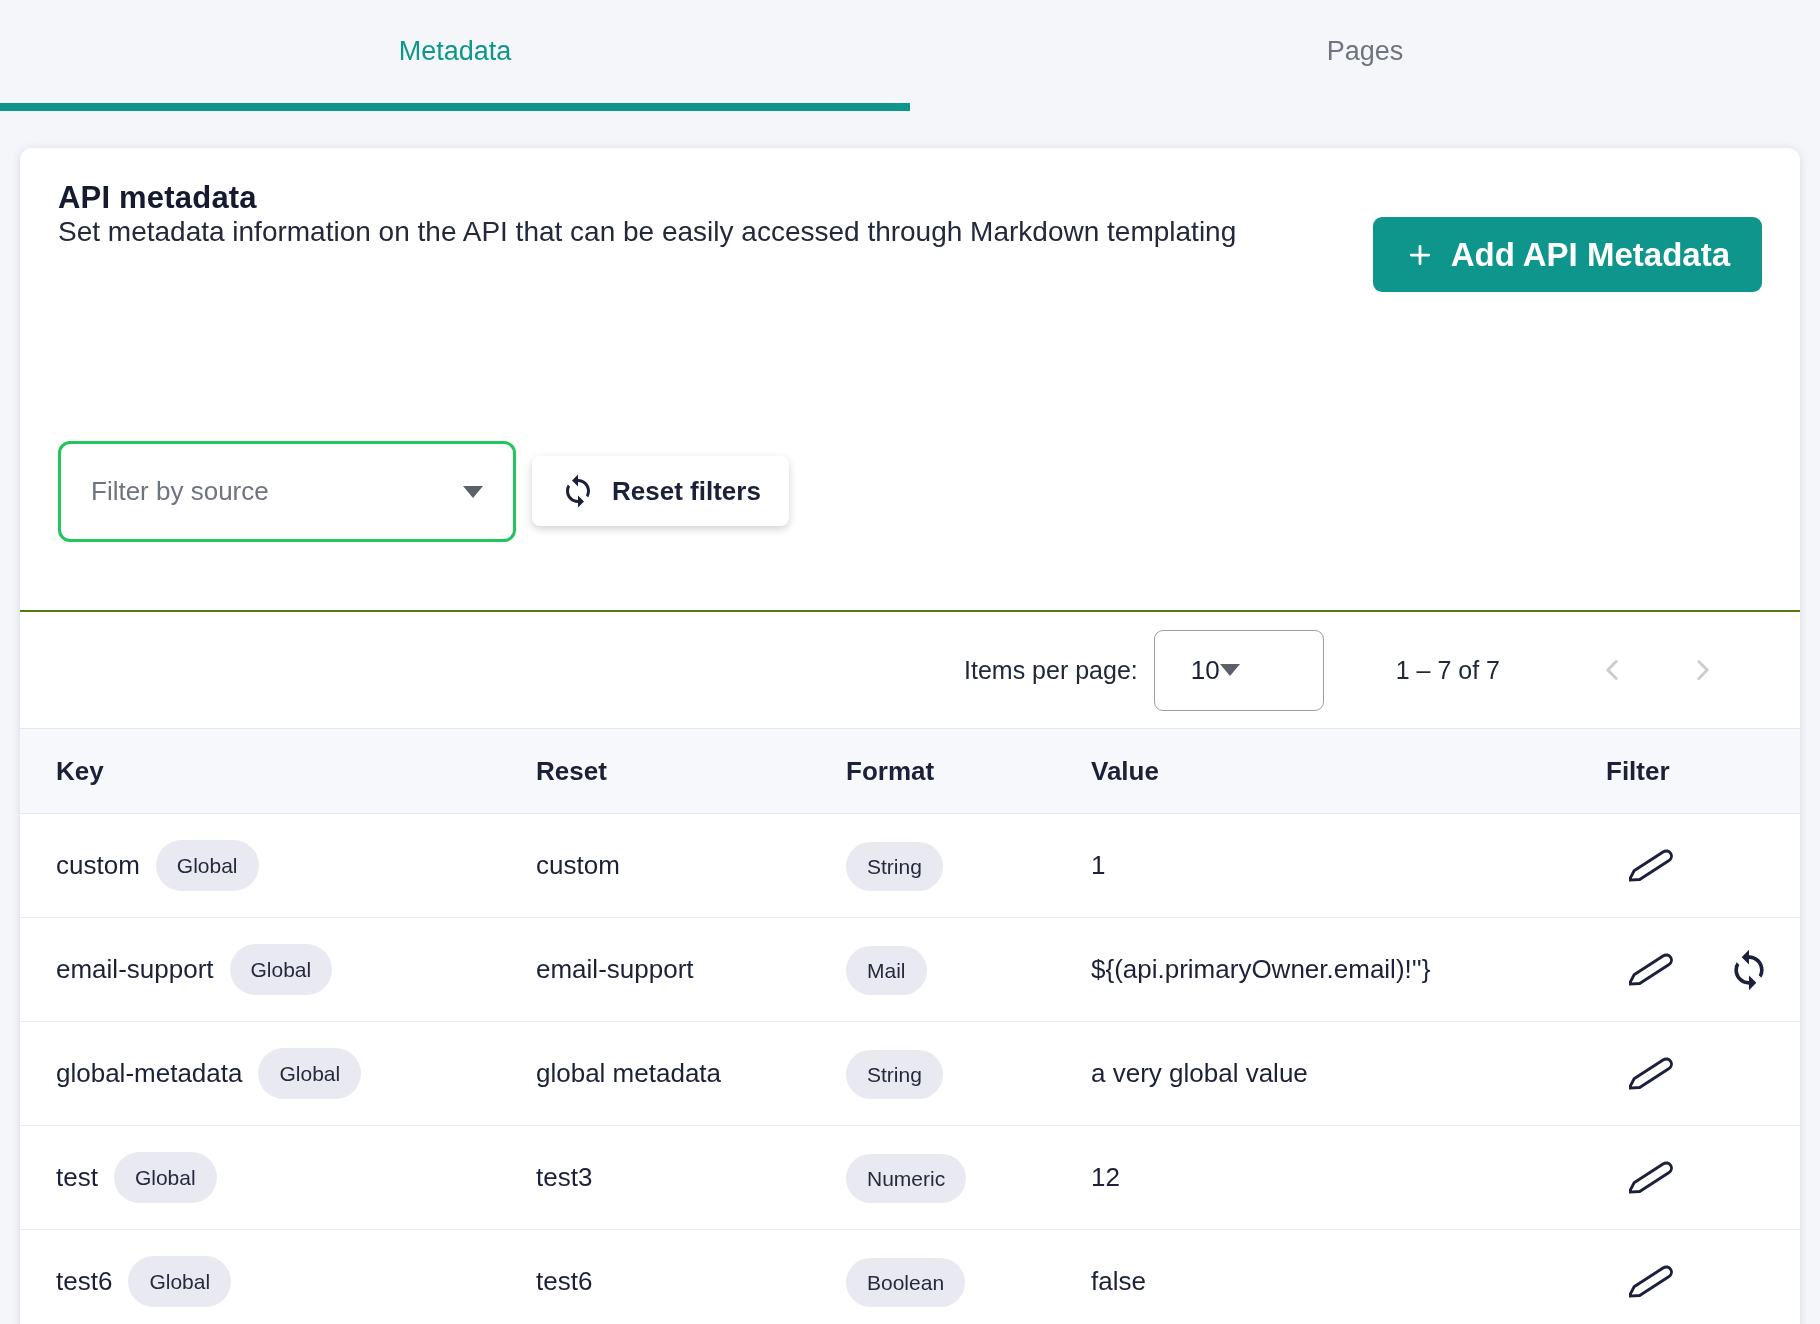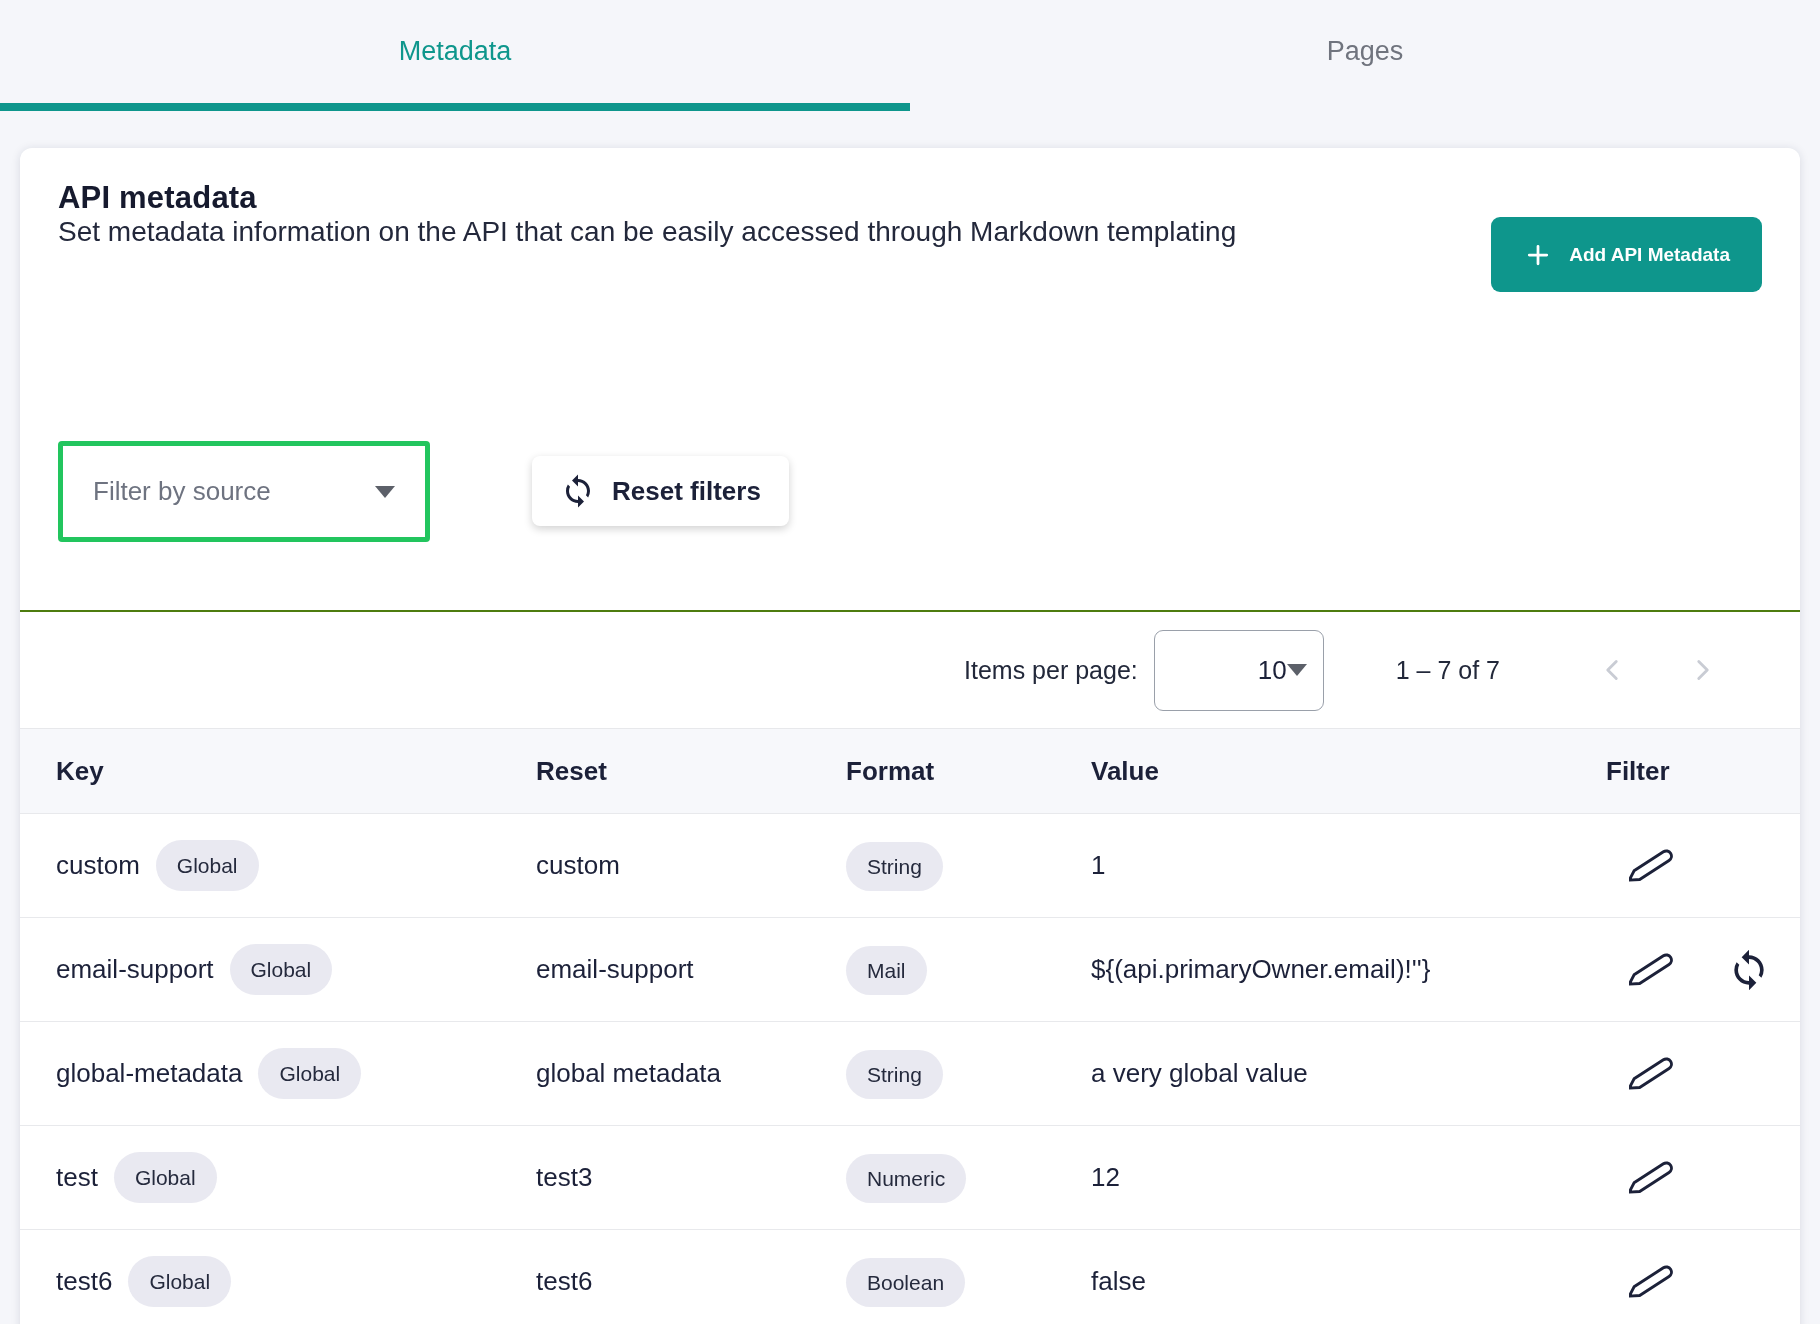--- a/index.html
+++ b/index.html
@@ -33,32 +33,32 @@
   }
   .card-header { padding: 32px 38px 0 38px; position: relative; }
   .card-title { font-size: 31px; font-weight: 700; color: #161a2e; letter-spacing: .2px; }
   .card-desc { font-size: 28px; color: #23283b; }
 
   .add-btn {
     position: absolute; top: 69px; right: 38px;
     height: 75px; padding: 0 32px;
     display: flex; align-items: center; gap: 16px;
     background: var(--accent); color: #ffffff;
-    font-size: 19px; font-weight: 700;
+    font-size: 33px; font-weight: 700;
     border: none; border-radius: 9px; cursor: pointer;
     font-family: inherit;
   }
   .add-btn svg { display: block; }
 
   
   .filters { position: relative; height: 339px; }
   .select-outline {
     position: absolute; left: 38px; top: 193px;
-    width: 372px; height: 101px;
-    border: 5px solid #22c55e; border-radius: 4px;
+    width: 458px; height: 101px;
+    border: 3px solid #22c55e; border-radius: 12px;
     display: flex; align-items: center; justify-content: space-between;
     padding: 0 30px; cursor: pointer; background: #fff;
   }
   .select-outline .ph { font-size: 26px; color: #6e7380; }
   .caret {
     width: 0; height: 0;
     border-left: 10px solid transparent;
     border-right: 10px solid transparent;
     border-top: 12px solid #5c6069;
   }
@@ -77,22 +77,22 @@
     border-top: 2px solid #4d7c0f;
     height: 118px;
     display: flex; align-items: center; justify-content: flex-end;
     padding-right: 77px;
     font-size: 25px; color: #22283a; margin-top: 23px;
   }
   .pp-label { margin-right: 16px; }
   .pp-select {
     width: 170px; height: 81px;
     border: 1.5px solid #9aa0aa; border-radius: 9px;
-    display: flex; align-items: center; justify-content: flex-end;
-    padding: 0 16px 0 36px; cursor: pointer; background: #fff;
+    display: flex; align-items: center; justify-content: flex-start;
+    padding: 0 24px 0 36px; cursor: pointer; background: #fff;
   }
   .pp-select .val { font-size: 26px; font-weight: 500; color: #1c2139; }
   .pp-range { margin-left: 72px; margin-right: 92px; }
   .pager-btn {
     width: 40px; height: 48px;
     display: flex; align-items: center; justify-content: center;
     background: none; border: none; cursor: default;
   }
   .pager-btn + .pager-btn { margin-left: 51px; }
 

